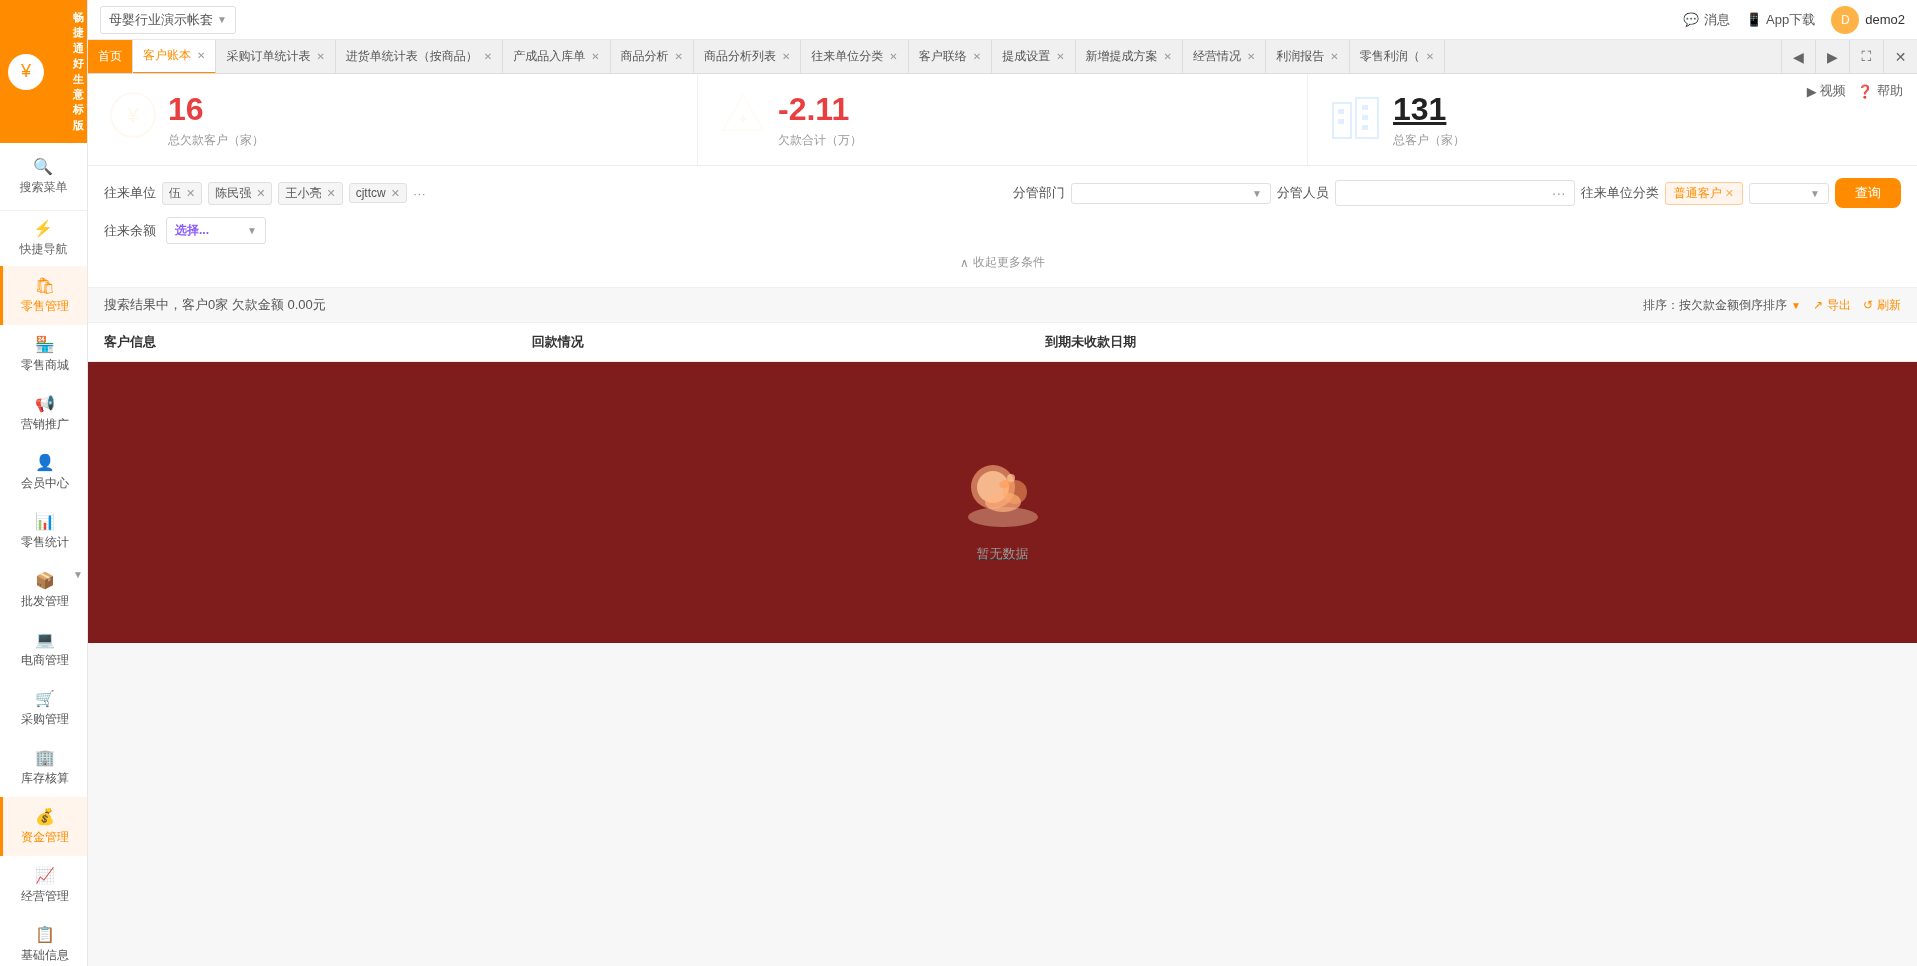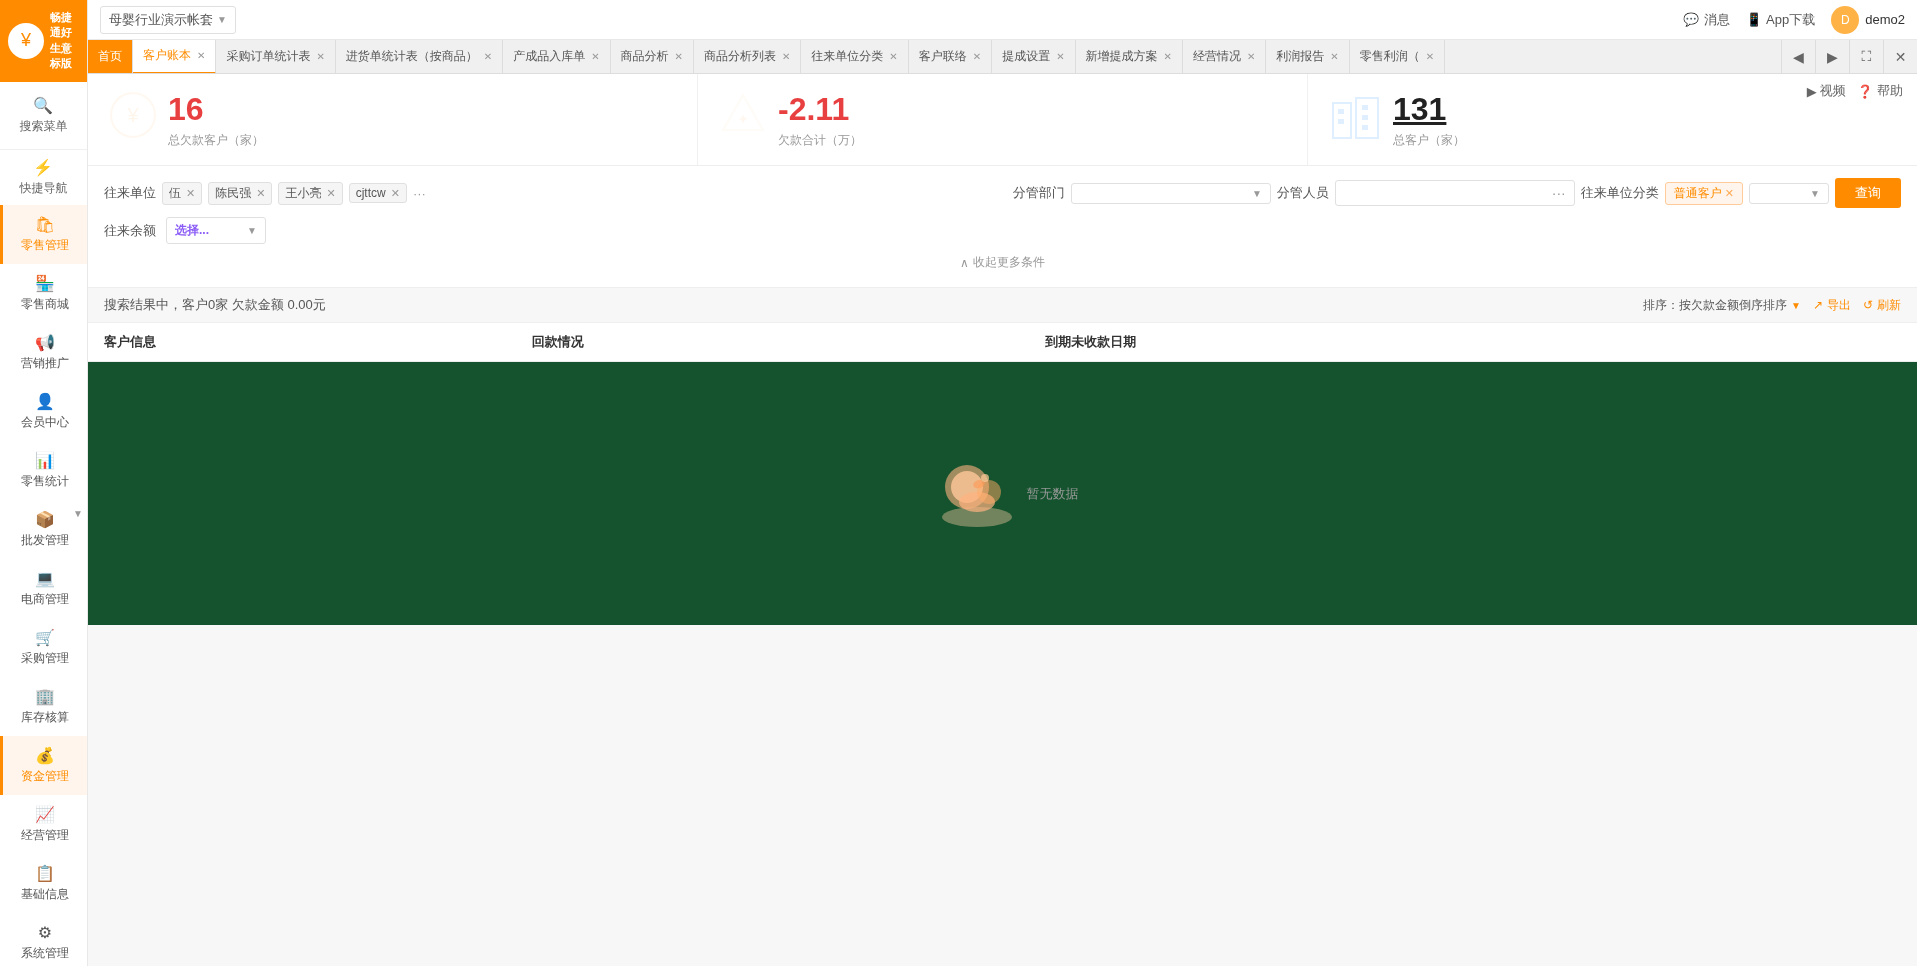--- a/index.html
+++ b/index.html
@@ -2,21 +2,21 @@
 <html><head>
   <meta charset="utf-8">
   <style>
     * { box-sizing: border-box; margin: 0; padding: 0; }
     body { font-family: 'Microsoft YaHei', Arial, sans-serif; font-size: 13px; background: #f5f5f5; color: #333; height: 966px; overflow: hidden; display: flex; }
 
     
     .sidebar { width: 88px; background: #fff; border-right: 1px solid #e8e8e8; display: flex; flex-direction: column; flex-shrink: 0; height: 100vh; }
     .sidebar-logo { background: #ff8c00; padding: 10px 8px; display: flex; align-items: center; gap: 6px; cursor: pointer; }
     .sidebar-logo-icon { width: 36px; height: 36px; background: #fff; border-radius: 50%; display: flex; align-items: center; justify-content: center; font-size: 18px; color: #ff8c00; flex-shrink: 0; }
-    .sidebar-logo-text { color: #fff; font-size: 11px; line-height: 1.4; font-weight: bold; }
+    .sidebar-logo-text { color: #fff; font-size: 11px; line-height: 1.4; font-weight: bold; margin-left: 23px; }
     .sidebar-search { padding: 8px 10px; border-bottom: 1px solid #f0f0f0; }
     .sidebar-search-btn { width: 100%; background: none; border: none; cursor: pointer; display: flex; flex-direction: column; align-items: center; gap: 3px; padding: 6px 4px; color: #666; font-size: 12px; }
     .sidebar-search-btn .icon { font-size: 16px; }
     .sidebar-nav-btn { display: flex; flex-direction: column; align-items: center; gap: 3px; padding: 8px 4px; cursor: pointer; color: #666; font-size: 12px; border: none; background: none; width: 100%; }
     .sidebar-nav-btn .icon { font-size: 16px; }
     .sidebar-item { display: flex; flex-direction: column; align-items: center; gap: 3px; padding: 10px 4px; cursor: pointer; color: #555; font-size: 12px; border-left: 3px solid transparent; }
     .sidebar-item.active { background: #fff5ec; color: #ff8c00; border-left: 3px solid #ff8c00; }
     .sidebar-item .icon { font-size: 16px; }
 
     
@@ -61,35 +61,35 @@
     .filter-tag { display: flex; align-items: center; gap: 3px; background: #f5f5f5; border: 1px solid #e0e0e0; border-radius: 3px; padding: 2px 6px; font-size: 12px; color: #555; }
     .filter-tag .remove { cursor: pointer; color: #999; font-size: 11px; margin-left: 2px; }
     .filter-more { color: #999; font-size: 13px; cursor: pointer; }
     .filter-select { border: 1px solid #e0e0e0; border-radius: 3px; padding: 4px 8px; font-size: 12px; color: #555; background: #fff; cursor: pointer; display: flex; align-items: center; gap: 4px; min-width: 120px; }
     .filter-select-wide { min-width: 200px; }
     .filter-people { border: 1px solid #e0e0e0; border-radius: 3px; padding: 4px 8px; font-size: 12px; color: #555; background: #fff; display: flex; align-items: center; gap: 4px; min-width: 240px; }
     .filter-people-more { color: #999; font-size: 14px; cursor: pointer; margin-left: auto; }
     .filter-classify { display: flex; align-items: center; gap: 6px; }
     .filter-tag-orange { background: #fff5ec; border: 1px solid #ffcc99; border-radius: 3px; padding: 2px 8px; font-size: 12px; color: #ff8c00; display: flex; align-items: center; gap: 3px; }
     .filter-tag-orange .remove { cursor: pointer; color: #ffaa55; font-size: 11px; }
-    .query-btn { background: #ff8c00; color: #fff; border: none; border-radius: 3px; padding: 6px 20px; font-size: 13px; cursor: pointer; }
+    .query-btn { background: #ff8c00; color: #fff; border: none; border-radius: 8px; padding: 6px 20px; font-size: 13px; cursor: pointer; }
     .second-row { display: flex; align-items: center; gap: 10px; }
     .collapse-btn { display: flex; align-items: center; gap: 4px; font-size: 12px; color: #999; cursor: pointer; margin: 0 auto; padding: 4px 8px; }
 
     
     .result-bar { background: #f7f7f7; padding: 8px 16px; display: flex; align-items: center; justify-content: space-between; border-bottom: 1px solid #eee; }
     .result-info { font-size: 13px; color: #555; }
     .result-actions { display: flex; align-items: center; gap: 12px; }
     .sort-select { display: flex; align-items: center; gap: 4px; font-size: 12px; color: #555; cursor: pointer; }
     .result-btn { display: flex; align-items: center; gap: 4px; font-size: 12px; color: #ff8c00; cursor: pointer; }
 
     
-    .table-wrap { background: #14532d; }
+    .table-wrap { background: #7f1d1d; }
     .table-header { display: grid; grid-template-columns: 1fr 1.2fr 1fr 1fr; padding: 10px 16px; background: #fff; border-bottom: 1px solid #eee; font-size: 13px; font-weight: bold; color: #333; }
-    .empty-area { display: flex; flex-direction: row; align-items: center; justify-content: center; padding: 80px 20px; }
+    .empty-area { display: flex; flex-direction: column; align-items: center; justify-content: center; padding: 80px 20px; text-decoration: underline; }
     .empty-text { color: #999; font-size: 13px; }
     .help-btn { display: flex; align-items: center; gap: 3px; color: #666; cursor: pointer; }
   </style>
 </head>
 <body>
 
 <div class="sidebar">
   <div class="sidebar-logo">
     <div class="sidebar-logo-icon">
       <span>¥</span>

